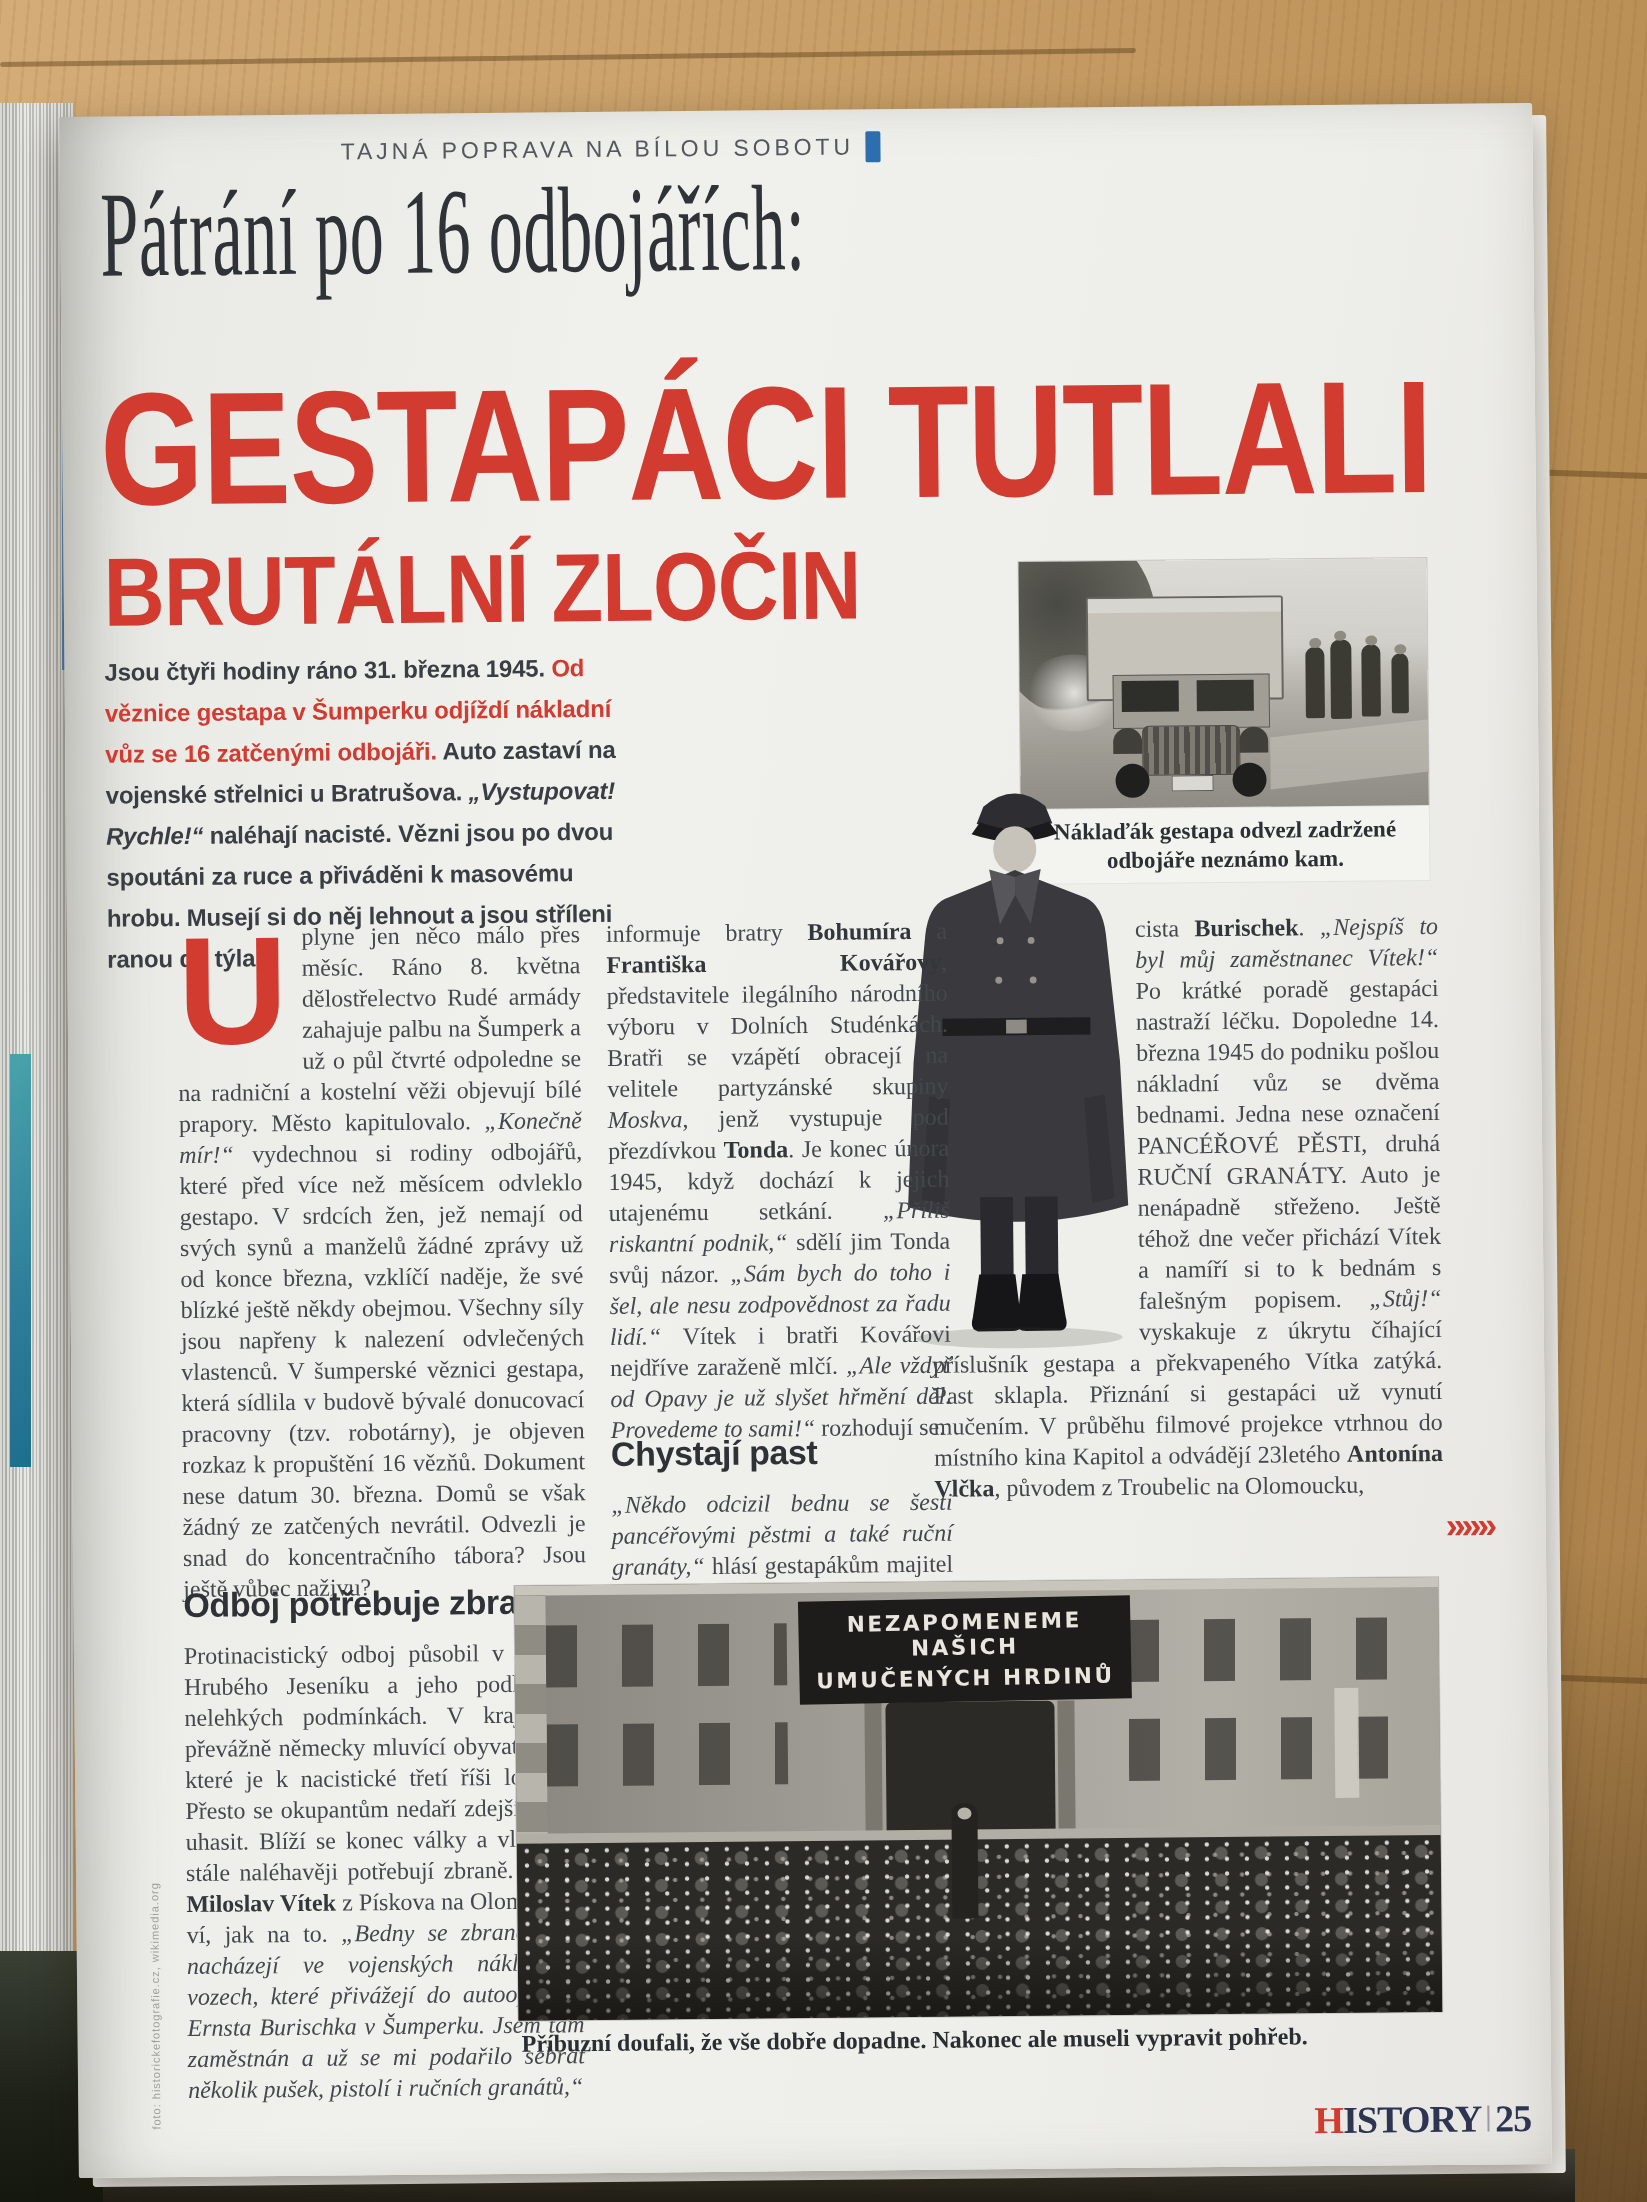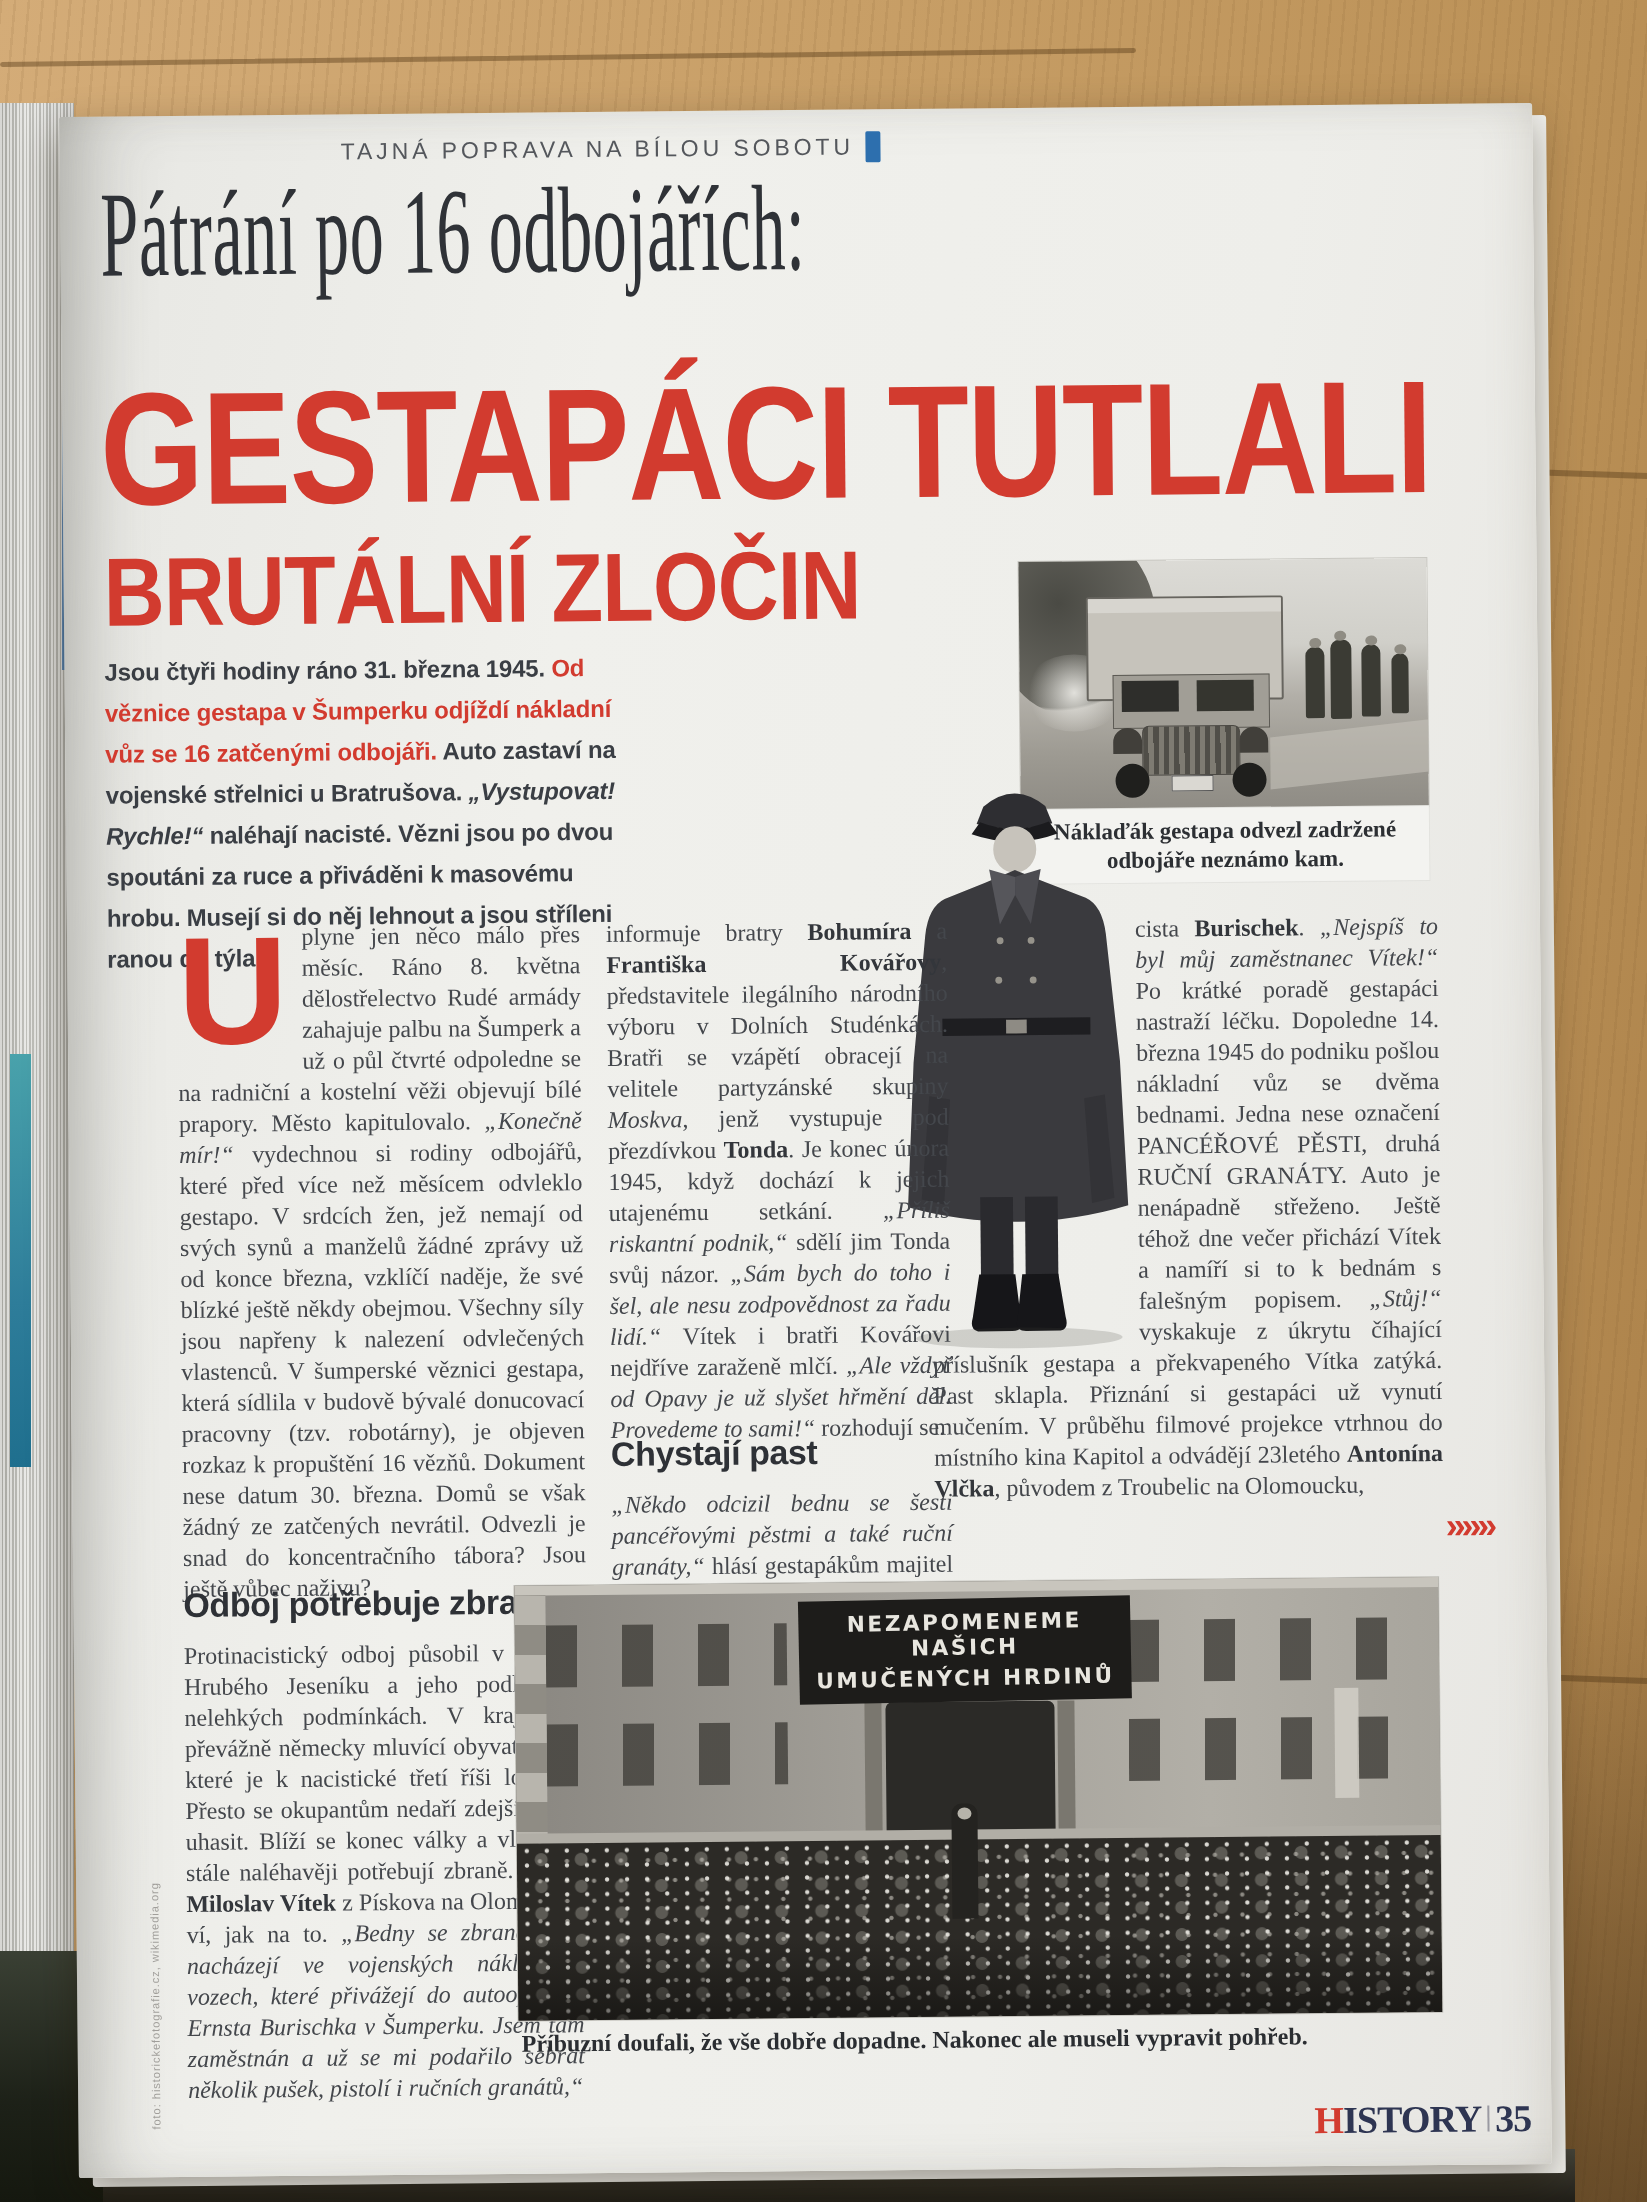--- a/index.html
+++ b/index.html
@@ -246,19 +246,19 @@
     <div class="ground"></div>
     <div class="wreaths"></div>
     <div class="wfig"></div>
   </div>
   <div class="abs funeral-caption">Příbuzní doufali, že vše dobře dopadne. Nakonec ale museli vypravit pohřeb.</div>
 
   <div class="abs footer">
     <span class="red" style="color: rgb(210, 59, 47);">H</span>
     <span class="navy" style="color: rgb(46, 53, 82);">ISTORY</span>
     <span class="divider"></span>
-    <span class="navy" style="color: rgb(46, 53, 82);">35</span>
+    <span class="navy" style="color: rgb(46, 53, 82);">25</span>
   </div>
 
   <div class="abs credit">foto: historickefotografie.cz, wikimedia.org</div>
 
 </div>
 
 
 </body></html>

